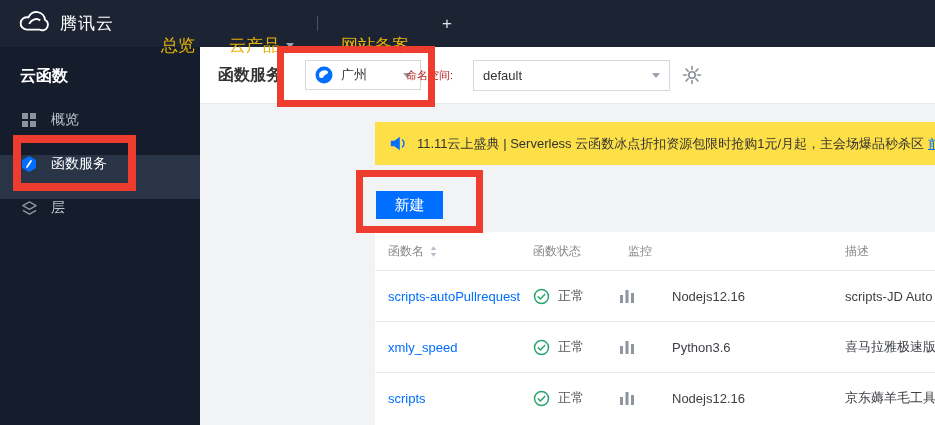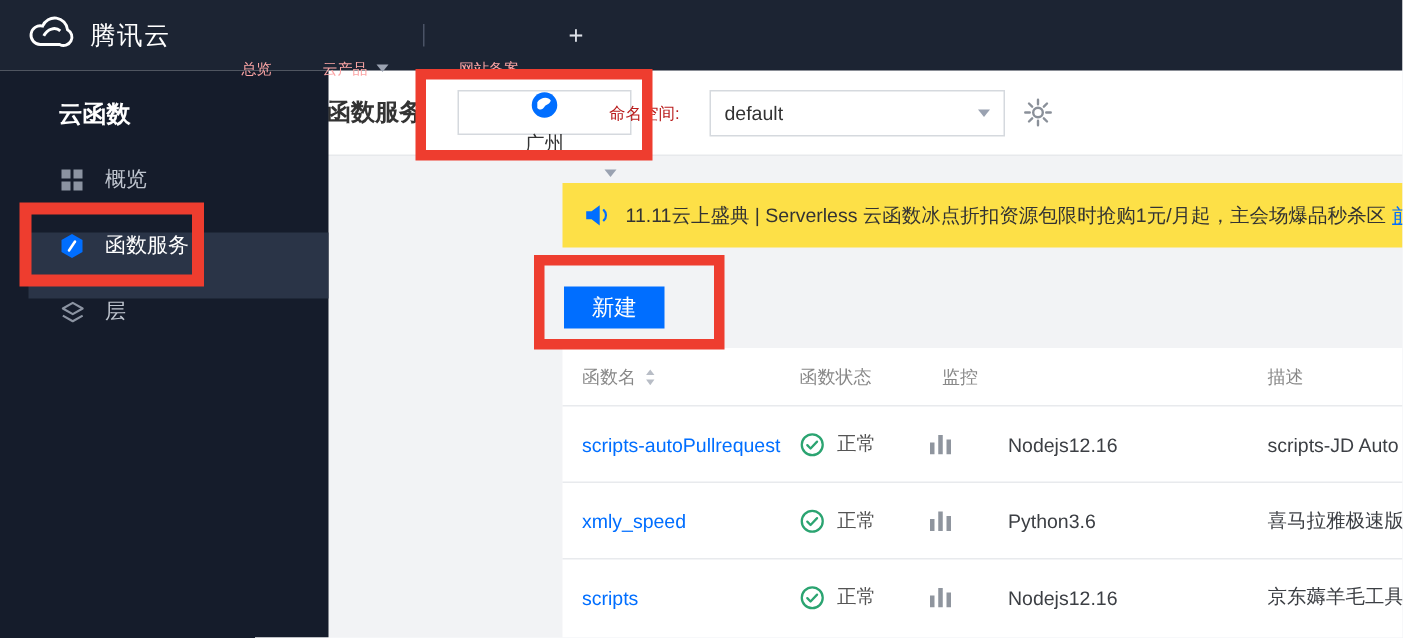--- a/index.html
+++ b/index.html
@@ -7,36 +7,36 @@
     position:relative;width:935px;height:425px;overflow:hidden;
     background:#f2f3f5;
     font-family:"Liberation Sans","DejaVu Sans",sans-serif;
     -webkit-font-smoothing:antialiased;
   }
   
   .topbar{position:absolute;left:0;top:0;right:0;height:47px;background:#1c2433;display:flex;align-items:center;z-index:5;}
   .brand{display:flex;align-items:center;gap:10px;padding:0 30px 0 17px;cursor:pointer;}
   .brand-name{color:#ffffff;font-size:17px;letter-spacing:1px;}
   .topnav{display:flex;align-items:center;}
-  .topnav-item{color:#fca5a5;font-size:10px;padding:0 17px;height:47px;display:flex;align-items:center;gap:6px;cursor:pointer;margin-top:44px;}
+  .topnav-item{color:#eab308;font-size:17px;padding:0 17px;height:47px;display:flex;align-items:center;gap:6px;cursor:pointer;margin-top:44px;}
   .topnav-plus{font-size:17px;color:#dde1e8;padding:0 16px;cursor:pointer;}
   .topnav-divider{width:1px;height:15px;background:#4a5366;margin:0 6px;}
   .caret{width:0;height:0;border-left:4px solid transparent;border-right:4px solid transparent;border-top:5px solid #9aa2b1;}
   
-  .sidebar{position:absolute;left:0;top:47px;bottom:0;width:200px;background:#151c2b;z-index:4;padding-left:19px;}
+  .sidebar{position:absolute;left:0;top:47px;bottom:0;width:200px;background:#151c2b;z-index:4;}
   .sidebar-title{color:#ffffff;font-size:16px;font-weight:bold;padding:19px 0 14px 20px;}
   .side-items{margin-top:10px;}
   .side-item{height:44px;display:flex;align-items:flex-start;gap:13px;padding-left:20px;font-size:14px;color:#bfc5cf;cursor:pointer;}
   .side-item.active{background:#2a3447;color:#ffffff;}
   .side-icon{width:18px;height:18px;display:flex;align-items:center;justify-content:center;flex:none;}
   
   .page-header{position:absolute;left:200px;top:47px;right:0;height:56px;background:#ffffff;border-bottom:1px solid #e7e9ec;z-index:3;}
   .page-title{position:absolute;left:18px;top:18px;font-size:16px;font-weight:bold;color:#333;}
   .select-box{position:absolute;display:flex;align-items:center;gap:8px;background:#fff;border:1px solid #d5d9de;padding:0 9px;font-size:13px;color:#333;cursor:pointer;box-sizing:border-box;}
-  .region-select{left:105px;top:13px;width:116px;height:30px;flex-direction:column;}
+  .region-select{left:105px;top:13px;width:116px;height:30px;}
   .ns-label{position:absolute;left:206px;top:21px;font-size:11px;color:#b91c1c;}
   .ns-select{left:273px;top:13px;width:197px;height:31px;}
   .select-caret{margin-left:auto;}
   .gear-btn{position:absolute;left:482px;top:18px;width:20px;height:20px;cursor:pointer;}
   
   .banner{position:absolute;left:375px;top:122px;right:0;height:43px;background:#fde047;display:flex;align-items:center;gap:10px;padding-left:14px;font-size:13px;color:#333;white-space:nowrap;overflow:hidden;z-index:2;}
   .banner-link{color:#006eff;text-decoration:underline;cursor:pointer;}
   
   .create-btn{position:absolute;left:376px;top:191px;width:67px;height:28px;background:#006eff;color:#fff;border:none;font-size:15px;font-family:inherit;cursor:pointer;z-index:2;}
   

